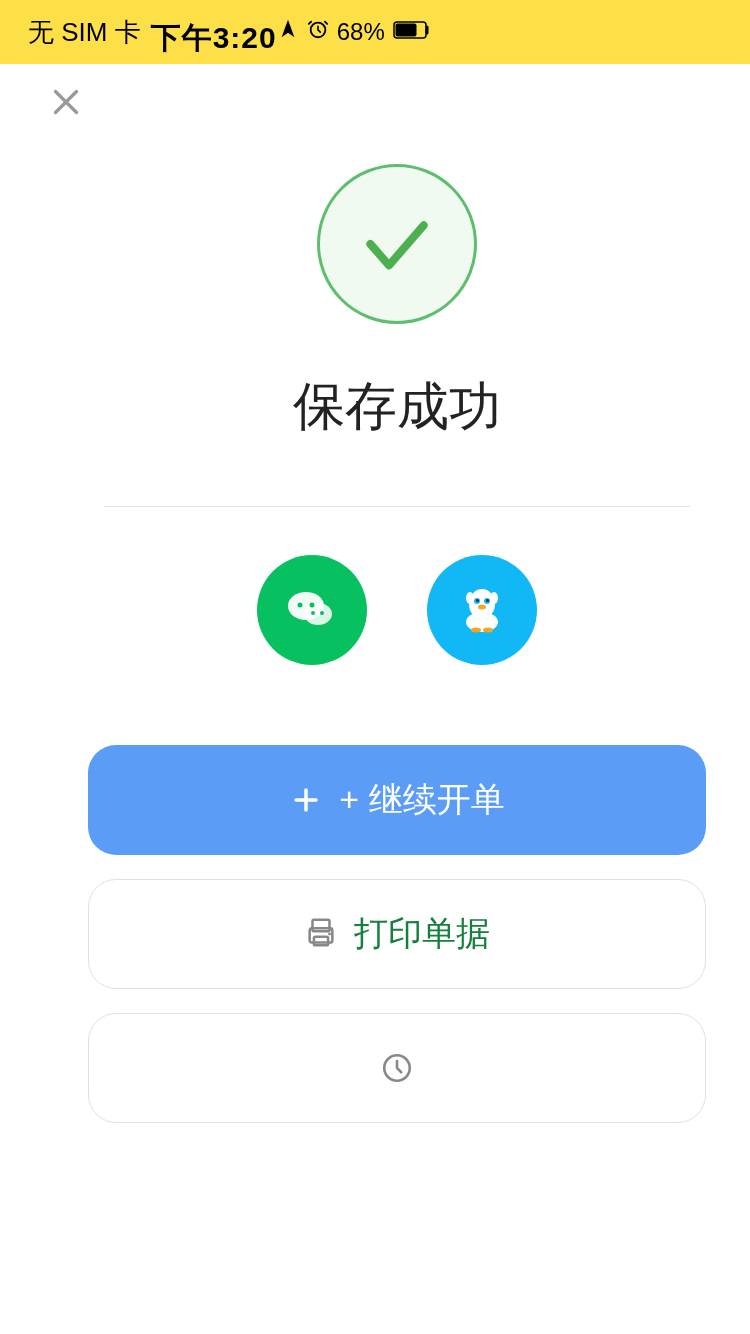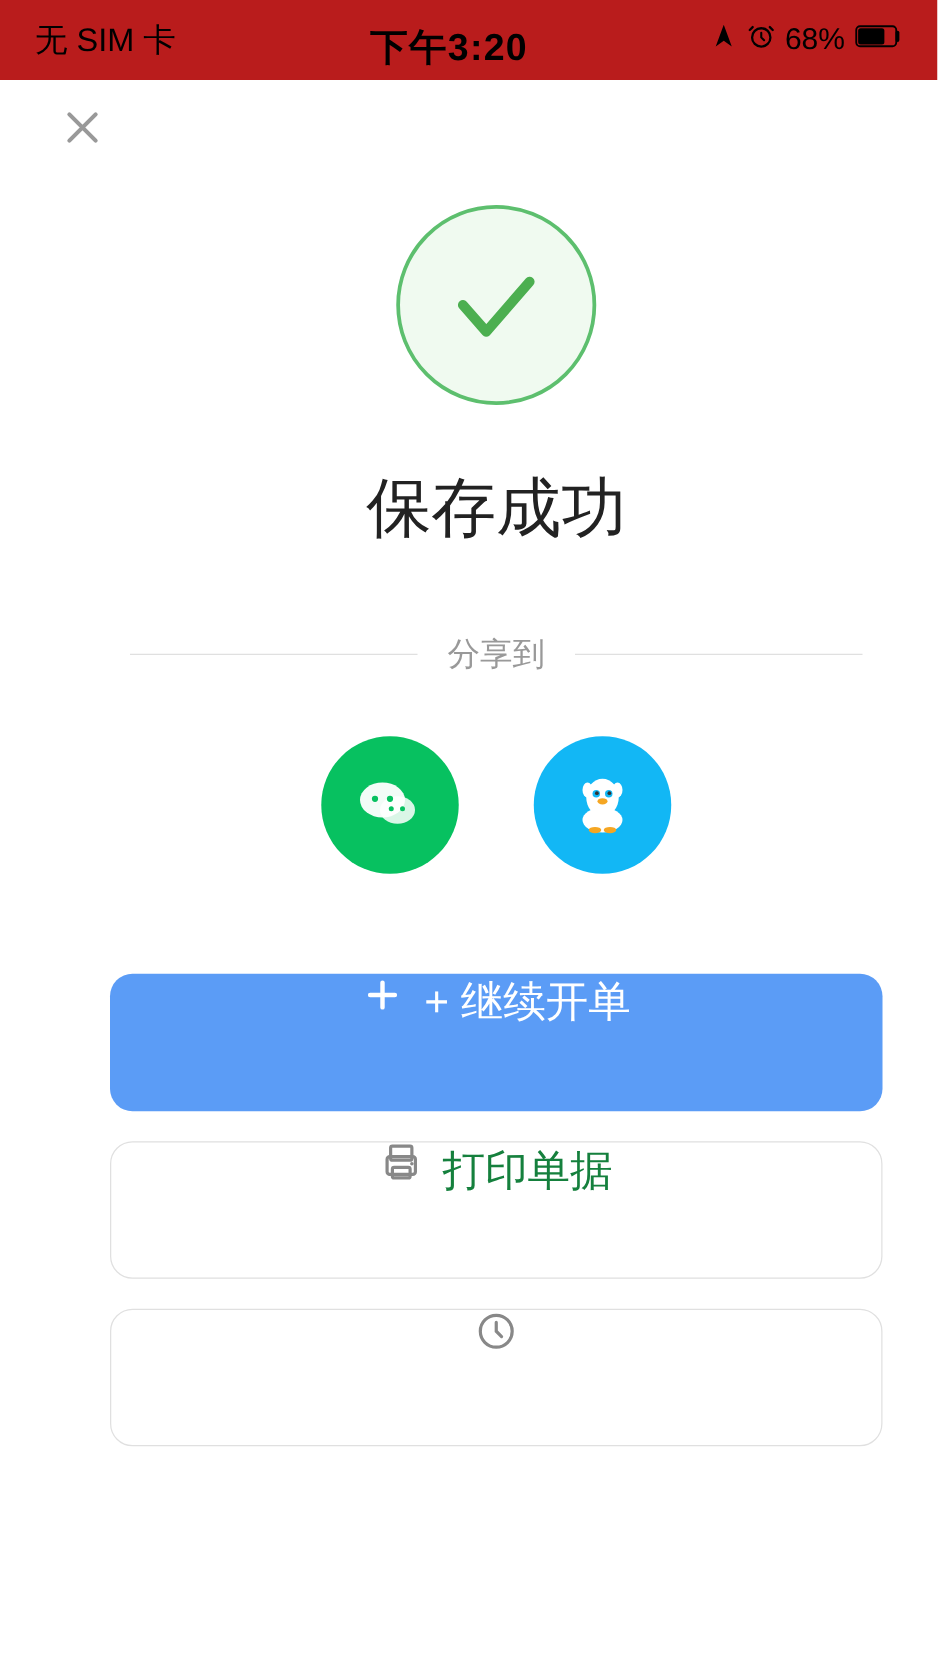--- a/index.html
+++ b/index.html
@@ -12,23 +12,22 @@
       overflow: hidden;
       position: relative;
     }
 
     
     .status-bar {
       width: 100%;
       height: 64px;
       display: flex;
       align-items: center;
-      justify-content: space-between;
       padding: 0 28px;
-      background: #b91c1c;
+      background: #fde047;
     }
     .status-left {
       display: flex;
       align-items: center;
       gap: 10px;
       font-size: 26px;
       color: #000;
       font-weight: 500;
     }
     .status-center {
@@ -143,23 +142,23 @@
     .actions {
       width: 100%;
       padding: 0 44px;
       display: flex;
       flex-direction: column;
       gap: 24px;
     }
     .action-btn {
       width: 100%;
       height: 110px;
-      border-radius: 18px;
-      display: flex;
-      align-items: flex-start;
+      border-radius: 28px;
+      display: flex;
+      align-items: center;
       justify-content: center;
       gap: 16px;
       font-size: 34px;
       cursor: pointer;
       border: none;
     }
     .action-btn-primary {
       background: #5b9cf6;
       color: #ffffff;
       font-weight: 500;
@@ -225,21 +224,20 @@
   <div class="success-circle">
     <svg viewBox="0 0 60 60" fill="none" xmlns="http://www.w3.org/2000/svg">
       <path d="M10 30L24 46L50 16" stroke="#4caf50" stroke-width="6" stroke-linecap="round" stroke-linejoin="round"></path>
     </svg>
   </div>
 
   <div class="success-title">保存成功</div>
 
   <div class="divider-section">
     <div class="divider-line"></div>
-    <span class="divider-label">分享到</span>
     <div class="divider-line"></div>
   </div>
 
   <div class="share-icons">
     <div class="share-icon-btn share-icon-wechat">
       <svg width="64" height="64" viewBox="0 0 64 64" fill="none" xmlns="http://www.w3.org/2000/svg">
 
         <ellipse cx="26" cy="28" rx="18" ry="14" fill="white" opacity="0.95"></ellipse>
         <ellipse cx="38" cy="36" rx="14" ry="11" fill="white" opacity="0.85"></ellipse>
 

